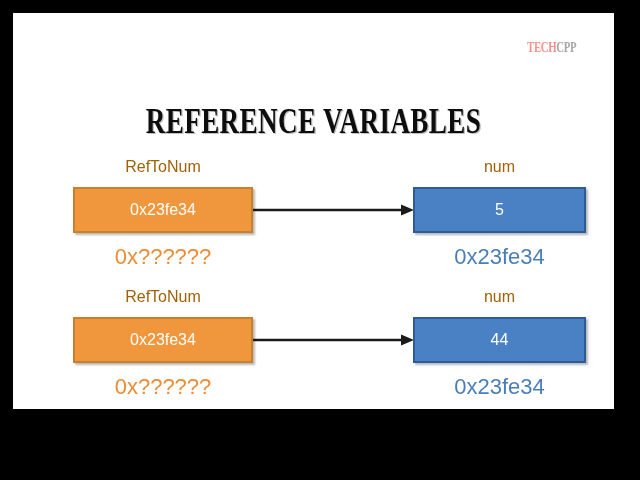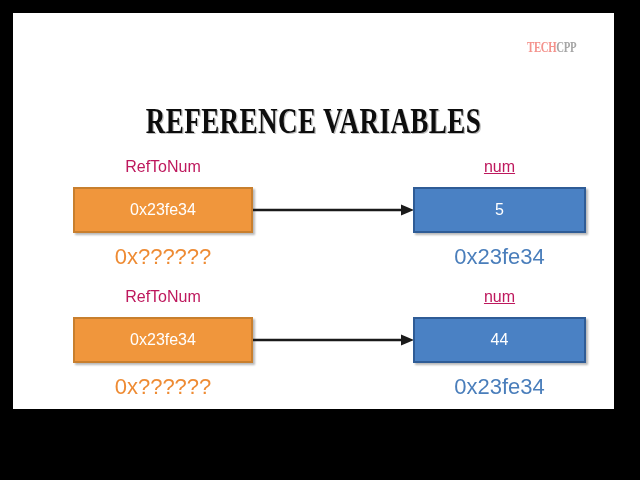--- a/index.html
+++ b/index.html
@@ -90,26 +90,26 @@
     height: 46px;
     background: #4a81c4;
     border: 2px solid #2f5c96;
     box-shadow: 1.5px 1.5px 2px rgba(0,0,0,0.28);
   }
 
   .cap {
     position: absolute;
     font-size: 16px;
     line-height: 1;
-    color: #be185d;
+    color: #a16207;
     text-align: center;
     white-space: nowrap;
   }
   .cap.left  { left: 60px;  width: 180px; }
-  .cap.right { left: 400px; width: 173px; text-decoration: underline; }
+  .cap.right { left: 400px; width: 173px; }
 
   .addr {
     position: absolute;
     font-size: 22px;
     line-height: 1;
     text-align: center;
     white-space: nowrap;
   }
   .addr.left  { left: 60px;  width: 180px; color: #ee8b33; }
   .addr.right { left: 400px; width: 173px; color: #4a7ebb; }

